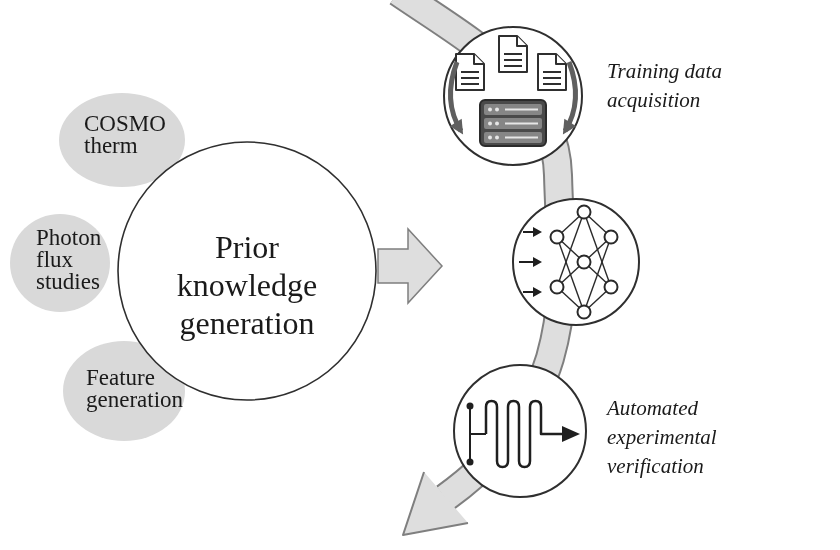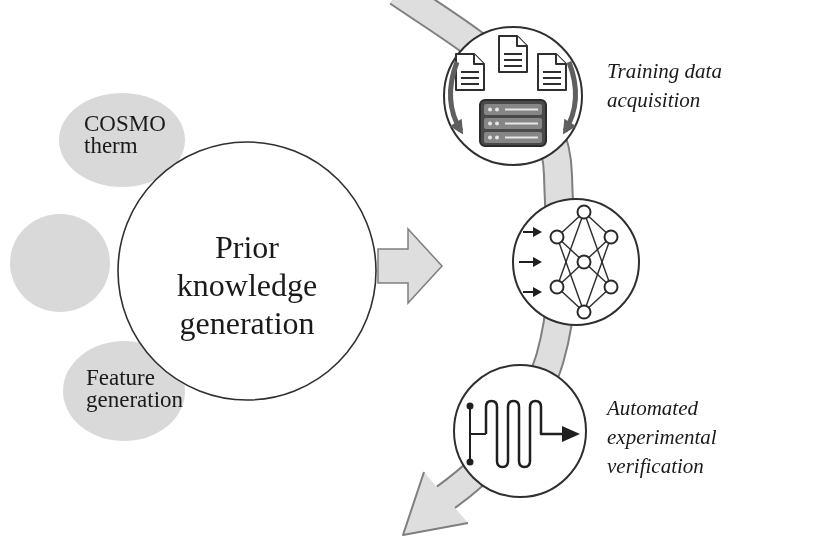--- a/index.html
+++ b/index.html
@@ -143,20 +143,23 @@
         <circle cx="470" cy="462" r="3.5" fill="#1f1f1f"></circle>
         <line class="reactor-thin" x1="470" y1="434" x2="486" y2="434"></line>
         <path class="reactor-line" d="M 486 434 L 486 407 Q 486 401 491.5 401 Q 497 401 497 407 L 497 461 Q 497 467 502.5 467 Q 508 467 508 461 L 508 407 Q 508 401 513.5 401 Q 519 401 519 407 L 519 461 Q 519 467 524.5 467 Q 530 467 530 461 L 530 407 Q 530 401 535.5 401 Q 541 401 541 407 L 541 434 L 562 434"></path>
         <polygon points="562,426 580,434 562,442" fill="#1f1f1f"></polygon>
       </g>
     </g>
   </svg>
 
   <div class="lbl bubble-lbl" style="left:84px; top:113px;">COSMO
 therm</div>
+  <div class="lbl bubble-lbl" style="left:36px; top:227px;">Photon
+flux
+studies</div>
   <div class="lbl bubble-lbl" style="left:86px; top:367px;">Feature
 generation</div>
 
   <div class="lbl main-lbl" style="left:127px; top:228px;">Prior
 knowledge
 generation</div>
 
   <div class="lbl step-lbl" style="left:607px; top:57px;">Training data
 acquisition</div>
   <div class="lbl step-lbl" style="left:607px; top:394px;">Automated

